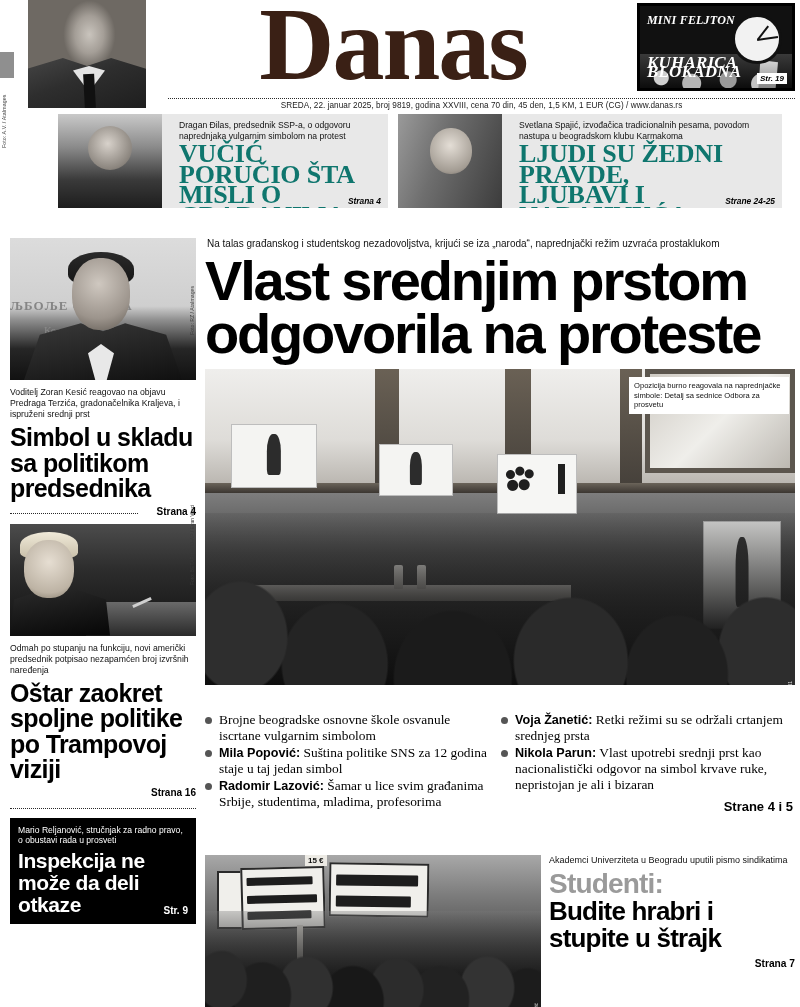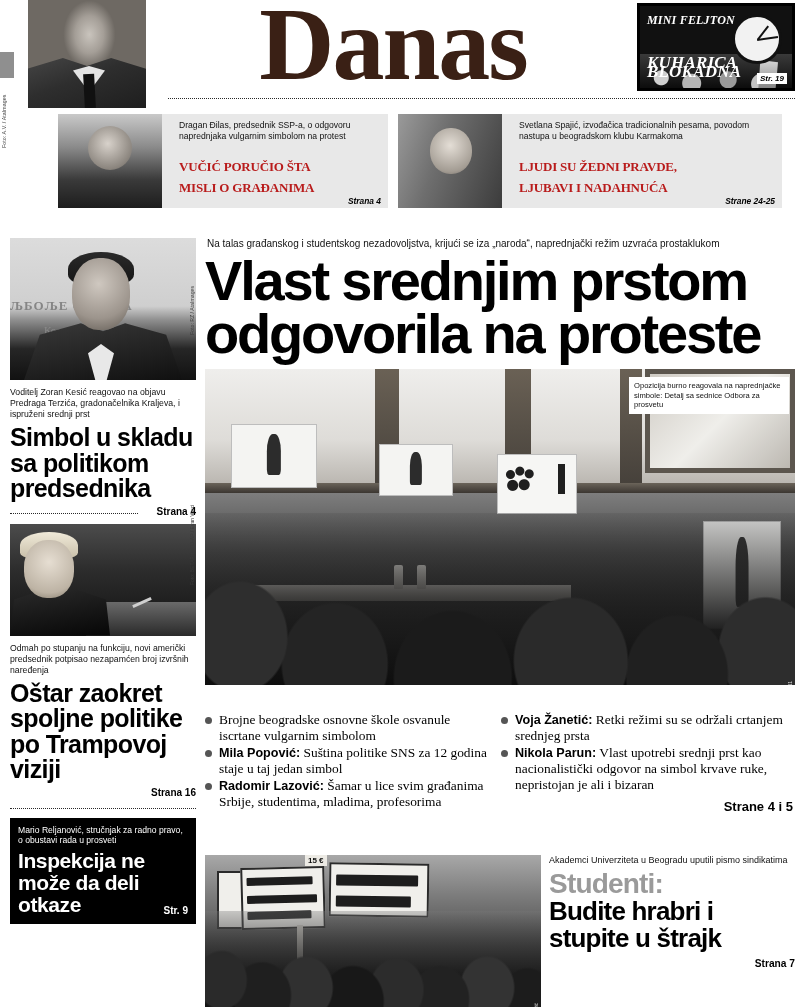--- a/index.html
+++ b/index.html
@@ -134,21 +134,21 @@
     background: linear-gradient(110deg,#9a9a9a 0%,#6e6e6e 40%,#3c3c3c 100%);
   }
   .teaser.right .t-photo::after {
     content:""; position:absolute; left:32px; top:14px; width:42px; height:46px;
     border-radius:48%; background: radial-gradient(circle at 48% 38%, #e4ded6, #a39c93 72%, #6b655f);
   }
   .teaser .t-body { flex:1; padding: 6px 8px 4px 17px; position:relative; }
   .t-kicker { font-size:8.6px; line-height:10.6px; color:#111; }
   .t-head {
     font-family:"Liberation Serif", serif; font-weight:700;
-    font-size:13px; line-height:20.5px; color:#b91c1c; margin-top:16px;
+    font-size:26px; line-height:20.5px; color:#0f766e; margin-top:3px;
     letter-spacing:-.2px;
   }
   .t-page {
     position:absolute; right:7px; bottom:2px;
     font-size:8.4px; font-weight:700; font-style:italic; color:#000;
   }
 
   
   .leftcol { position:absolute; left:10px; top:238px; width:186px; }
   .lc-photo {
@@ -422,20 +422,21 @@
       <div class="crowd"></div>
       <div class="arm"></div>
       <div class="clock"></div>
       <div class="fj-label">MINI FELJTON</div>
       <div class="fj-t1">BLOKADNA</div>
       <div class="fj-t2">KUHARICA</div>
       <div class="fj-page">Str. 19</div>
     </div>
 
     <div class="dotline mast-dotline"></div>
+    <div class="dateline">SREDA, 22. januar 2025, broj 9819, godina XXVIII, cena 70 din, 45 den, 1,5 KM, 1 EUR (CG) / www.danas.rs</div>
   </div>
 
   <div class="teasers">
 
     <div class="teaser left">
       <div class="t-photo"></div>
       <div class="t-body">
         <div class="t-kicker">Dragan Đilas, predsednik SSP-a, o odgovoru naprednjaka vulgarnim simbolom na protest</div>
         <div class="t-head">
           <div>VUČIĆ PORUČIO ŠTA</div>

